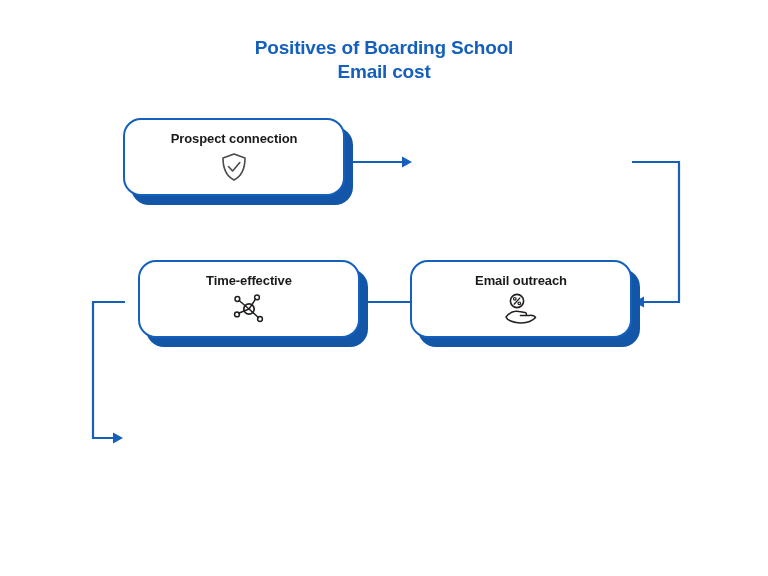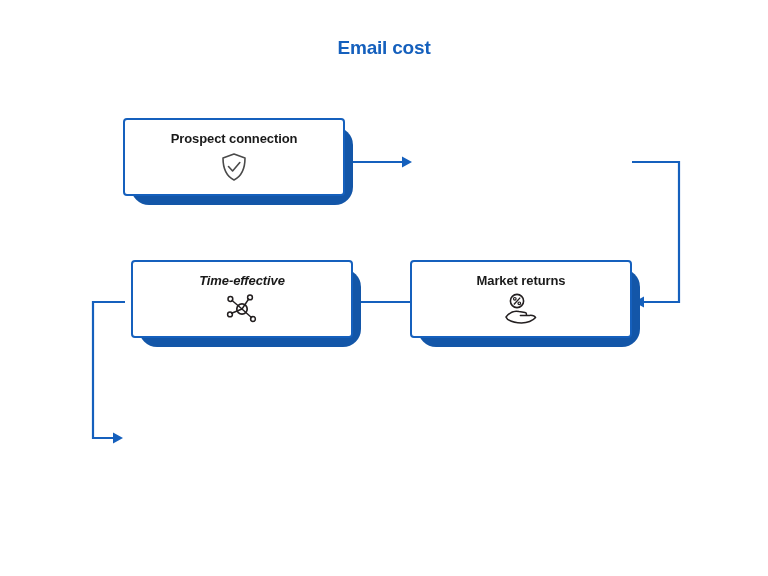--- a/index.html
+++ b/index.html
@@ -33,21 +33,21 @@
     width: 222px; height: 78px;
     background: #1356A8;
     border-radius: 18px;
   }
   .node .card {
     position: absolute;
     left: 0; top: 0;
     width: 222px; height: 78px;
     background: #ffffff;
     border: 2px solid #1560BD;
-    border-radius: 4px;
+    border-radius: 18px;
     display: flex;
     flex-direction: column;
     align-items: center;
     justify-content: flex-start;
     padding-top: 11px;
   }
   .node .label {
     font-size: 13px;
     font-weight: bold;
     color: #1a1a1a;
@@ -58,34 +58,35 @@
   .node .icon {
     margin-top: 5px;
     width: 34px; height: 32px;
     display: flex; align-items: center; justify-content: center;
   }
   .node .icon svg { display: block; }
 
   
   #node-prospect       { left: 123px; top: 118px; }
   #node-reasonable     { left: 410px; top: 118px; }
-  #node-time           { left: 131px; top: 260px; font-style: italic; }
+  #node-time           { left: 138px; top: 260px; }
   #node-market         { left: 410px; top: 260px; }
   #node-returns        { left: 123px; top: 400px; }
 
   
   .conn { position: absolute; }
   .conn svg { display: block; overflow: visible; }
 </style>
 </head>
 <body>
 
 <div id="canvas">
 
   <div class="title">
+    <span>Positives of Boarding School</span>
     <span class="line2">Email cost</span>
   </div>
 
   <div class="conn" id="conn-1" style="left:345px; top:148px;">
     <svg width="70" height="30" viewBox="0 0 70 30">
       <line x1="0" y1="14" x2="57" y2="14" stroke="#1560BD" stroke-width="2.2"></line>
       <polygon points="57,8.5 67,14 57,19.5" fill="#1560BD"></polygon>
     </svg>
   </div>
 
@@ -140,21 +141,21 @@
           <circle cx="5" cy="21.4" r="2.4" fill="none" stroke="#231F20" stroke-width="1.5"></circle>
           <circle cx="28" cy="26" r="2.4" fill="none" stroke="#231F20" stroke-width="1.5"></circle>
         </svg>
       </div>
     </div>
   </div>
 
   <div class="node" id="node-market">
     <div class="shadow"></div>
     <div class="card">
-      <div class="label">Market returns</div>
+      <div class="label">Email outreach</div>
       <div class="icon">
         <svg width="34" height="32" viewBox="0 0 34 32">
 
           <circle cx="13" cy="8" r="6.6" fill="none" stroke="#231F20" stroke-width="1.6"></circle>
           <circle cx="10.8" cy="5.8" r="1.3" fill="none" stroke="#231F20" stroke-width="1.2"></circle>
           <circle cx="15.3" cy="10.3" r="1.3" fill="none" stroke="#231F20" stroke-width="1.2"></circle>
           <line x1="16.2" y1="4.6" x2="9.9" y2="11.5" stroke="#231F20" stroke-width="1.4"></line>
 
           <path d="M2 24 C6 19 11 17.5 15 18.5 L21 19.6 C23 20 23 22.4 21 22.6 L16.4 22.6
                    L25.5 22.4 C28.6 22.1 30.8 23.2 31.6 24.6 C28.5 28 23 30 17.5 30

